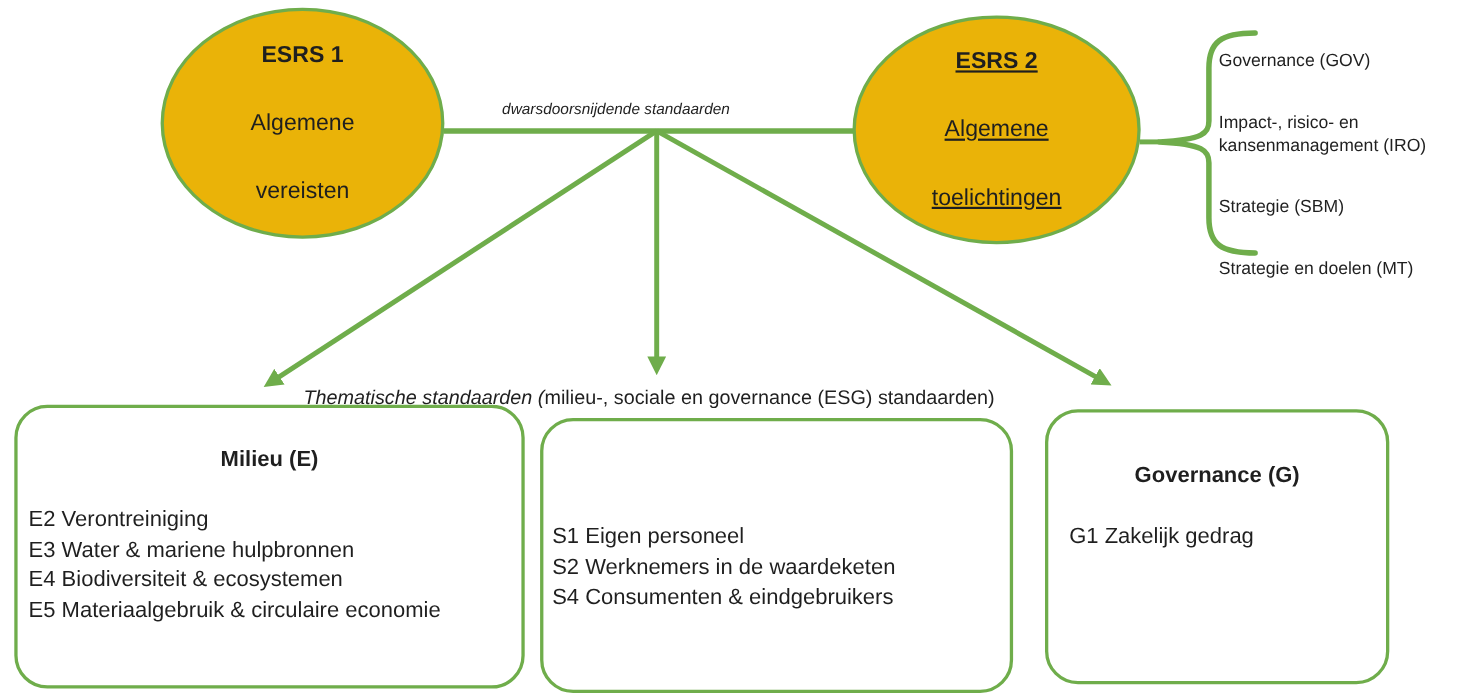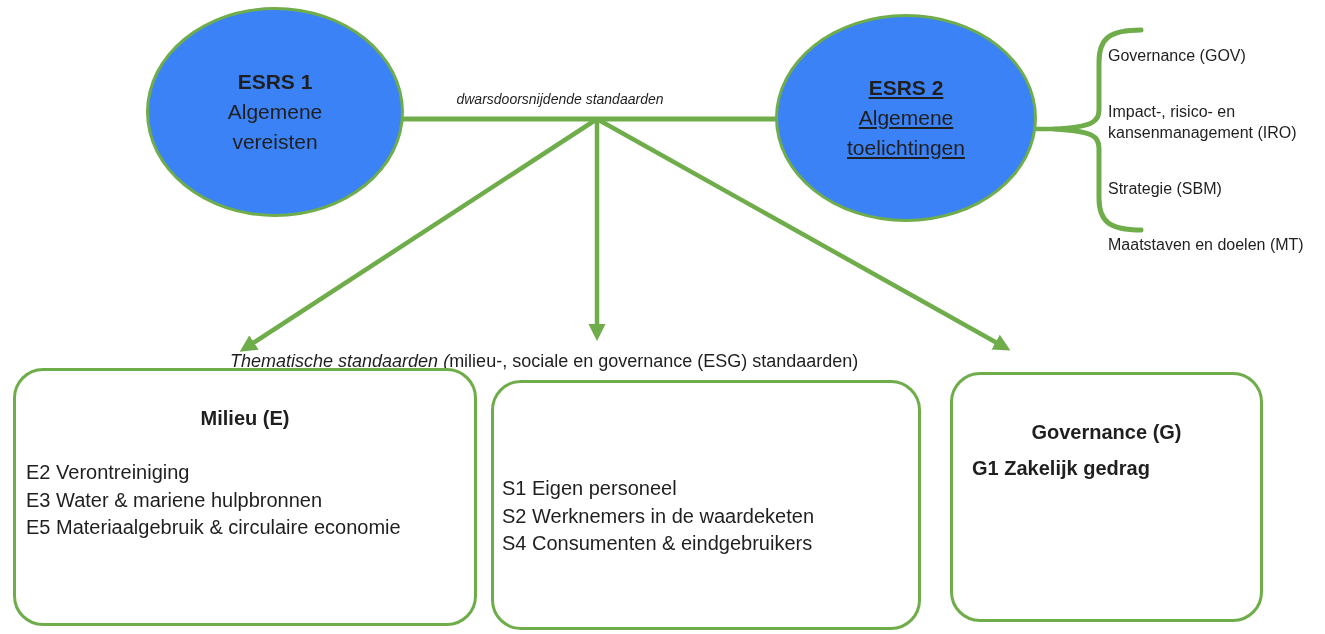--- a/index.html
+++ b/index.html
@@ -13,45 +13,47 @@
     overflow: hidden;
   }
   .canvas { position: absolute; inset: 0; width: 1325px; height: 634px; }
 
   svg.lines { position: absolute; left: 0; top: 0; width: 1325px; height: 634px; }
 
   .circle-node {
     position: absolute;
     border: 3px solid #6FAD4B;
     border-radius: 50%;
-    background: #3b82f6;
+    background: #eab308;
     display: flex;
     flex-direction: column;
     align-items: center;
     justify-content: center;
     text-align: center;
     font-size: 21px;
     line-height: 30px;
+    gap: 32px;
   }
   .circle-node .node-title { font-weight: bold; }
   .esrs1 { left: 146px; top: 7px;  width: 258px; height: 210px; }
   .esrs2 { left: 775px; top: 14px; width: 262px; height: 208px; text-decoration: underline; }
 
   .connector-label {
     position: absolute;
     left: 390px; top: 91px; width: 340px;
     text-align: center;
     font-style: italic;
     font-size: 14px;
     white-space: nowrap;
   }
 
   .thematic-label {
     position: absolute;
     left: 230px; top: 351px; width: 720px;
+    text-align: center;
     font-size: 18px;
     white-space: nowrap;
   }
   .thematic-label .italic-part { font-style: italic; }
 
   .esrs2-breakdown {
     position: absolute;
     left: 1108px; top: 45px; width: 205px;
     display: flex;
     flex-direction: column;
@@ -82,21 +84,21 @@
   .box-governance .box-title { top: 46px; }
 
   .box-items {
     position: absolute;
     list-style: none;
     font-size: 20px;
     line-height: 27.5px;
   }
   .box-milieu .box-items     { left: 10px; top: 88px; }
   .box-sociaal .box-items    { left: 8px; top: 92px; }
-  .box-governance .box-items { left: 19px; top: 80px; font-weight: bold; }
+  .box-governance .box-items { left: 19px; top: 100px; }
 </style>
 </head>
 <body>
 
 <div class="canvas">
 
   <svg class="lines" viewBox="0 0 1325 634" aria-hidden="true">
     <defs>
       <marker id="arrowhead" viewBox="0 0 10 10" refX="7" refY="5" markerWidth="3.8" markerHeight="3.8" orient="auto">
         <path d="M0,0 L10,5 L0,10 Z" fill="#6FAD4B"></path>
@@ -131,28 +133,29 @@
   <div class="connector-label">dwarsdoorsnijdende standaarden</div>
 
   <div class="thematic-label">
     <span class="italic-part">Thematische standaarden (</span><span>milieu-, sociale en governance (ESG) standaarden)</span>
   </div>
 
   <ul class="esrs2-breakdown">
     <li>Governance (GOV)</li>
     <li>Impact-, risico- en kansenmanagement (IRO)</li>
     <li>Strategie (SBM)</li>
-    <li>Maatstaven en doelen (MT)</li>
+    <li>Strategie en doelen (MT)</li>
   </ul>
 
   <div class="theme-box box-milieu">
     <div class="box-title">Milieu (E)</div>
     <ul class="box-items">
       <li>E2 Verontreiniging</li>
       <li>E3 Water &amp; mariene hulpbronnen</li>
+      <li>E4 Biodiversiteit &amp; ecosystemen</li>
       <li>E5 Materiaalgebruik &amp; circulaire economie</li>
     </ul>
   </div>
 
   <div class="theme-box box-sociaal">
     <ul class="box-items">
       <li>S1 Eigen personeel</li>
       <li>S2 Werknemers in de waardeketen</li>
       <li>S4 Consumenten &amp; eindgebruikers</li>
     </ul>

